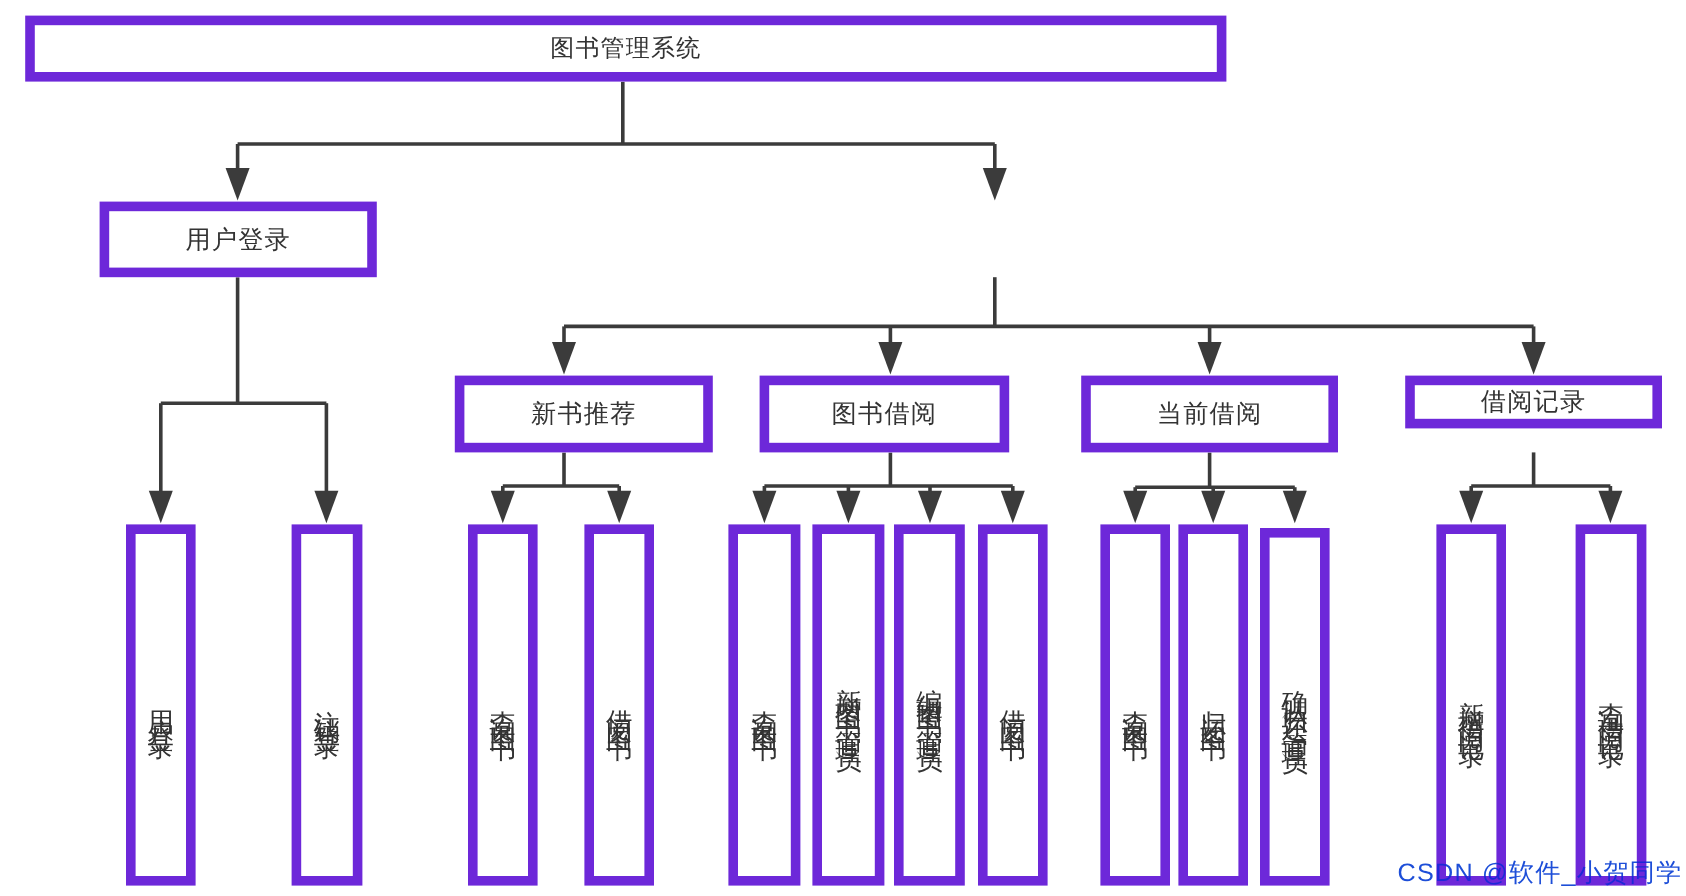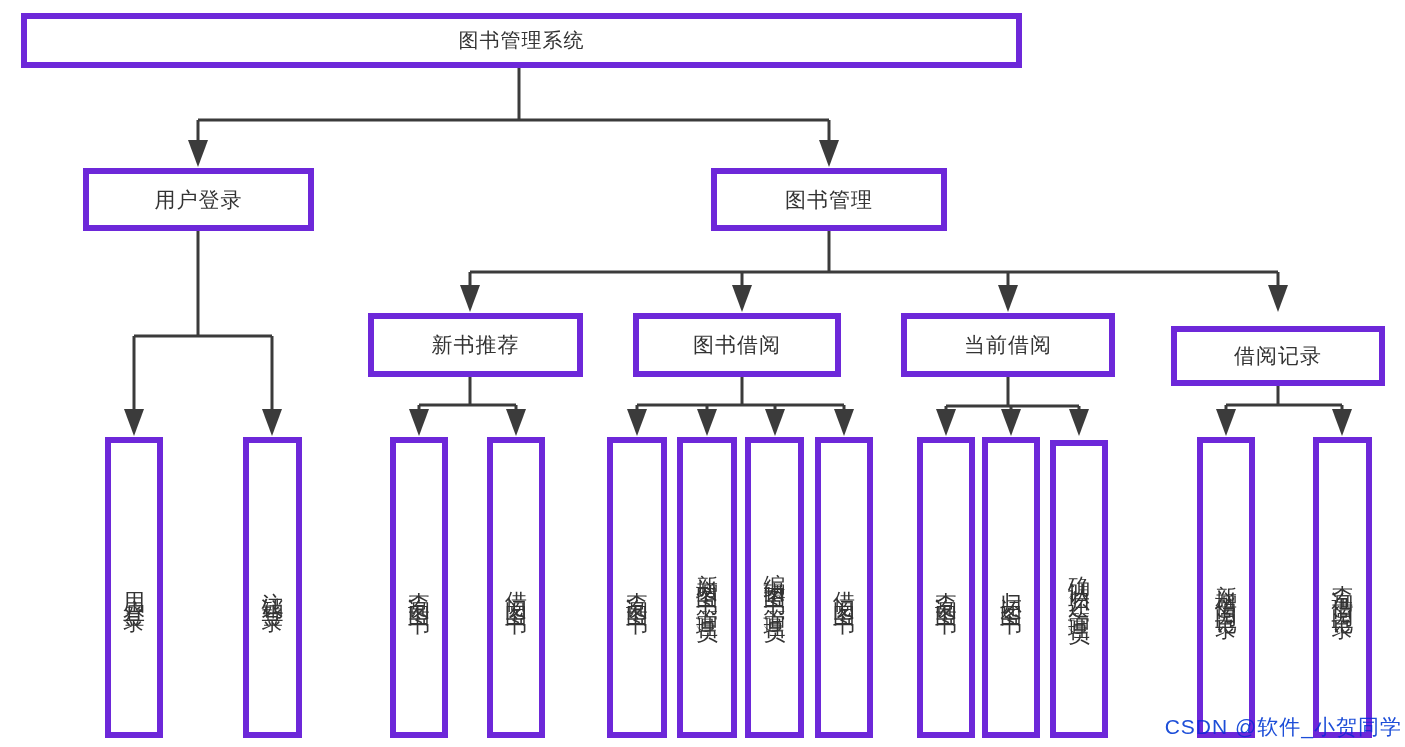--- a/index.html
+++ b/index.html
@@ -5,21 +5,21 @@
   * { margin: 0; padding: 0; box-sizing: border-box; }
   html, body { width: 1405px; height: 747px; background: #ffffff; }
   body { font-family: "Liberation Sans", sans-serif; color: #333333; }
   #canvas { position: relative; width: 1405px; height: 747px; background: #ffffff; overflow: hidden; }
 
   svg.connectors { position: absolute; left: 0; top: 0; z-index: 1; }
 
   .box {
     position: absolute;
     background: #ffffff;
-    border: 6px solid #6d28d9;
+    border: 8px solid #6d28d9;
     display: flex;
     align-items: center;
     justify-content: center;
     z-index: 2;
   }
   .box.h { font-size: 21px; letter-spacing: 1px; }
   .box.h.root { font-size: 20px; }
   .box.v span {
     writing-mode: vertical-rl;
     text-orientation: mixed;
@@ -109,26 +109,25 @@
       <polygon points="1001,409 1021,409 1011,436"></polygon>
       <polygon points="1069,409 1089,409 1079,436"></polygon>
       <polygon points="1216,409 1236,409 1226,436"></polygon>
       <polygon points="1332,409 1352,409 1342,436"></polygon>
     </g>
   </svg>
 
   <div class="box h root" style="left:21px; top:13px; width:1001px; height:55px;">图书管理系统</div>
 
   <div class="box h" style="left:83px; top:168px; width:231px; height:63px;">用户登录</div>
-  <div class="box h" style="left:711px; top:168px; width:236px; height:63px;">图书管理</div>
 
-  <div class="box h" style="left:368px; top:313px; width:215px; height:64px;">新书推荐</div>
+  <div class="box h" style="left:379px; top:313px; width:215px; height:64px;">新书推荐</div>
   <div class="box h" style="left:633px; top:313px; width:208px; height:64px;">图书借阅</div>
   <div class="box h" style="left:901px; top:313px; width:214px; height:64px;">当前借阅</div>
-  <div class="box h" style="left:1171px; top:326px; width:214px; height:60px;">借阅记录</div>
+  <div class="box h" style="left:1171px; top:313px; width:214px; height:44px;">借阅记录</div>
 
   <div class="box v" style="left:105px; top:437px; width:58px; height:301px;">
     <span>用户登录</span>
   </div>
   <div class="box v" style="left:243px; top:437px; width:59px; height:301px;">
     <span>注销登录</span>
   </div>
 
   <div class="box v" style="left:390px; top:437px; width:58px; height:301px;">
     <span>查询图书</span>

